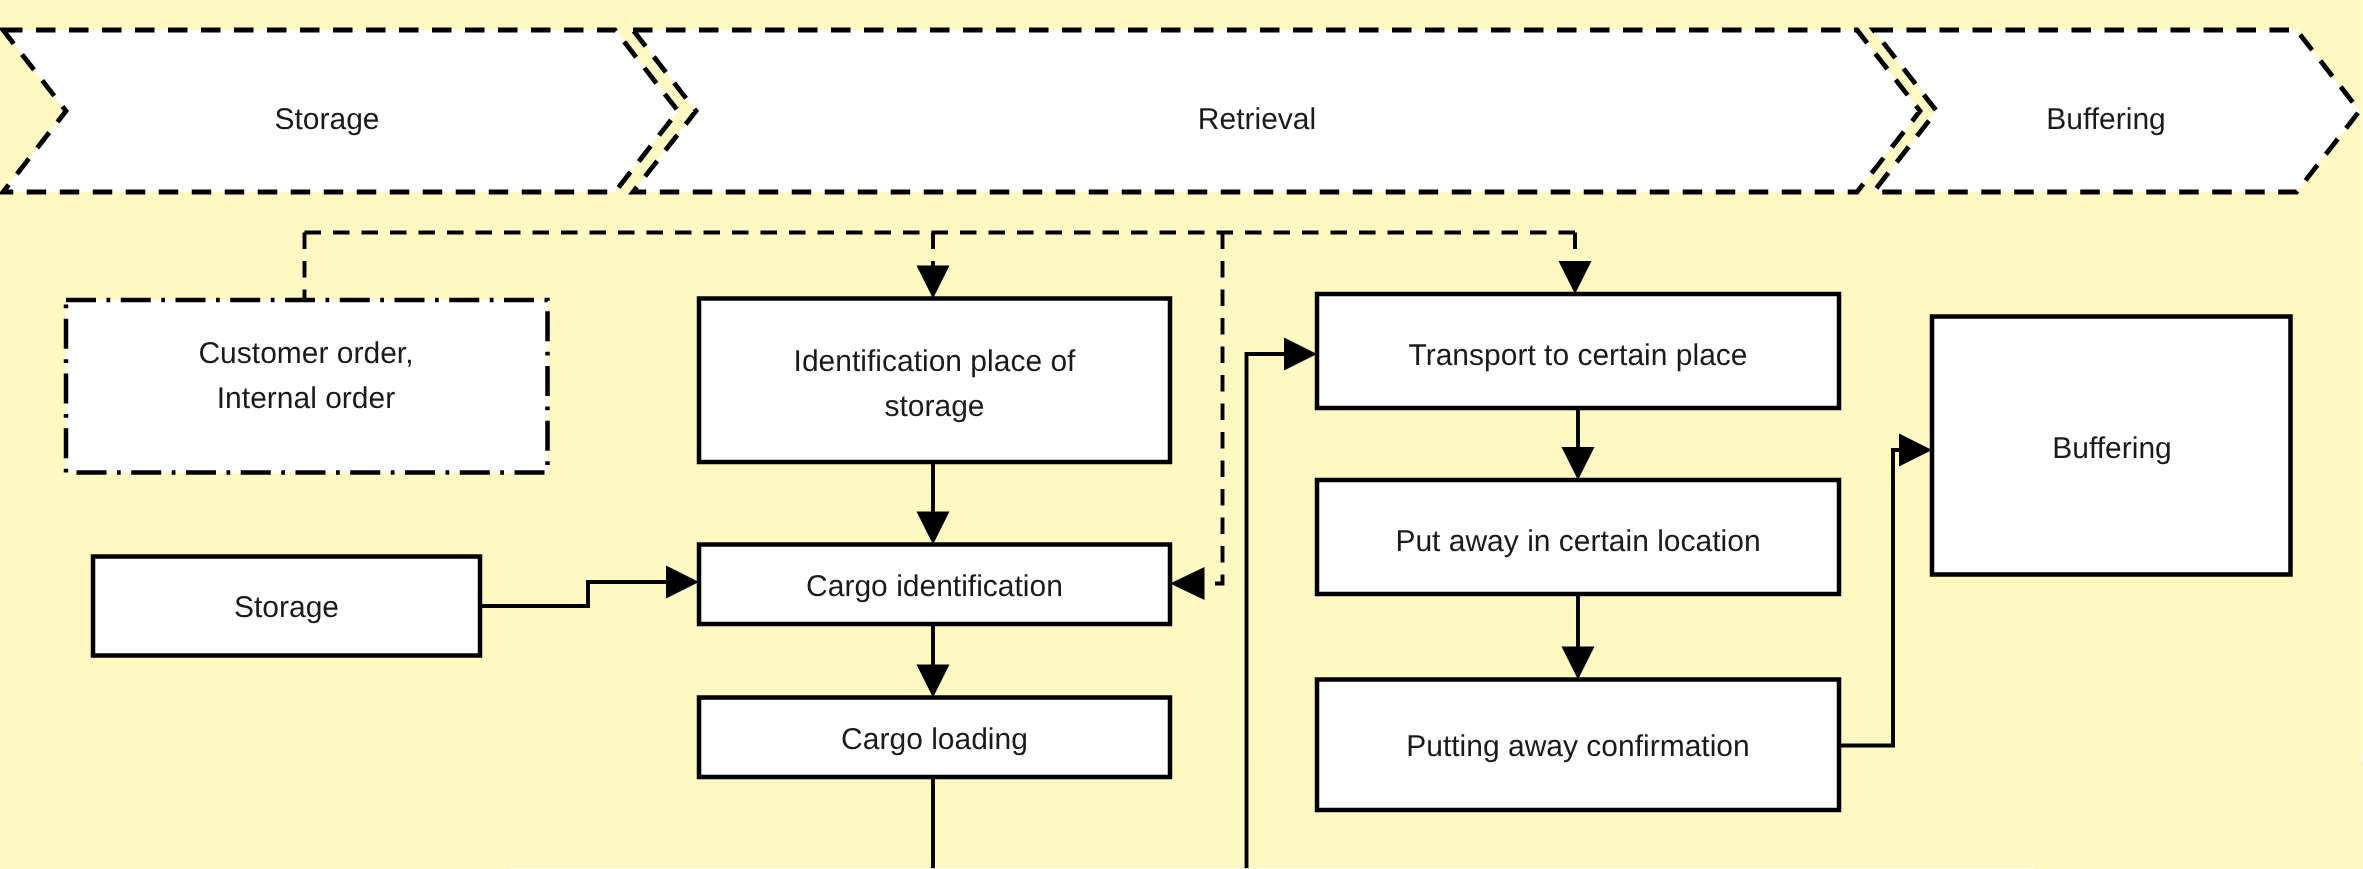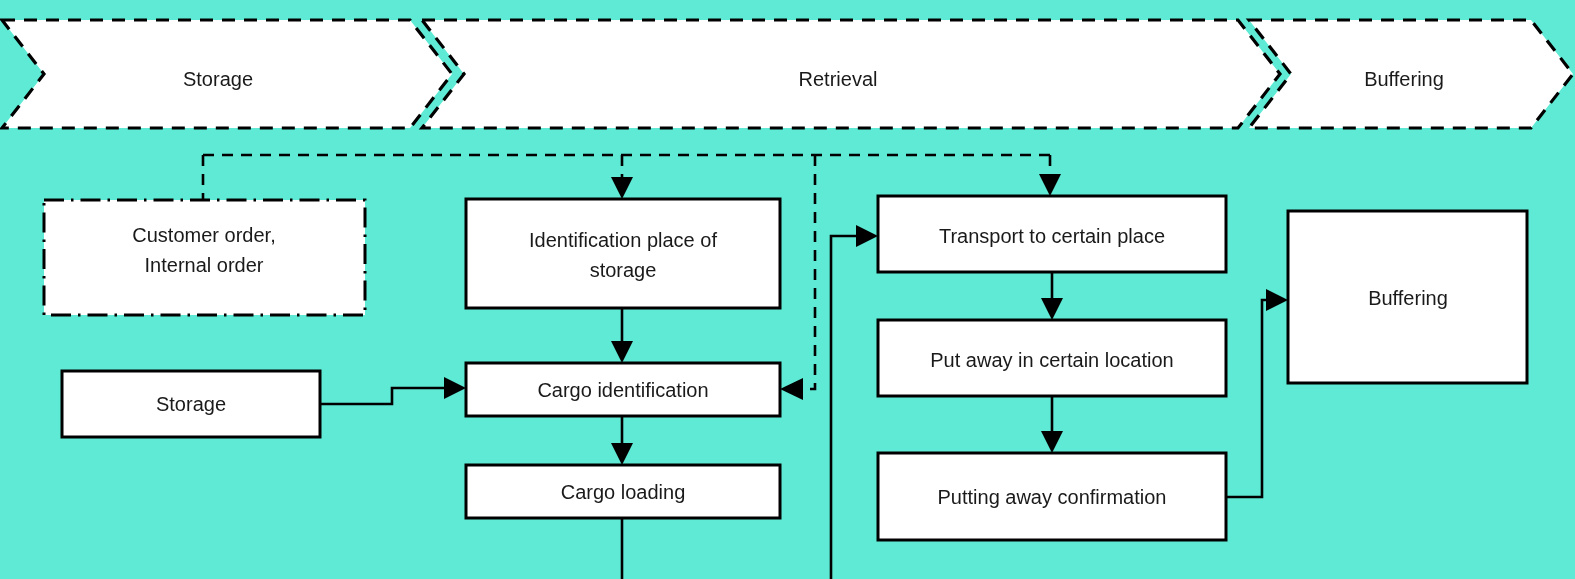--- a/index.html
+++ b/index.html
@@ -10,21 +10,21 @@
   body {
     width: 1575px;
     height: 579px;
     overflow: hidden;
     font-family: "Liberation Sans", sans-serif;
   }
   #diagram-root {
     position: relative;
     width: 1575px;
     height: 579px;
-    background: #5eead4;
+    background: #fef9c3;
     text-align: right;
   }
   svg.canvas {
     position: absolute;
     left: 0;
     top: 0;
     width: 1575px;
     height: 579px;
     display: block;
   }

